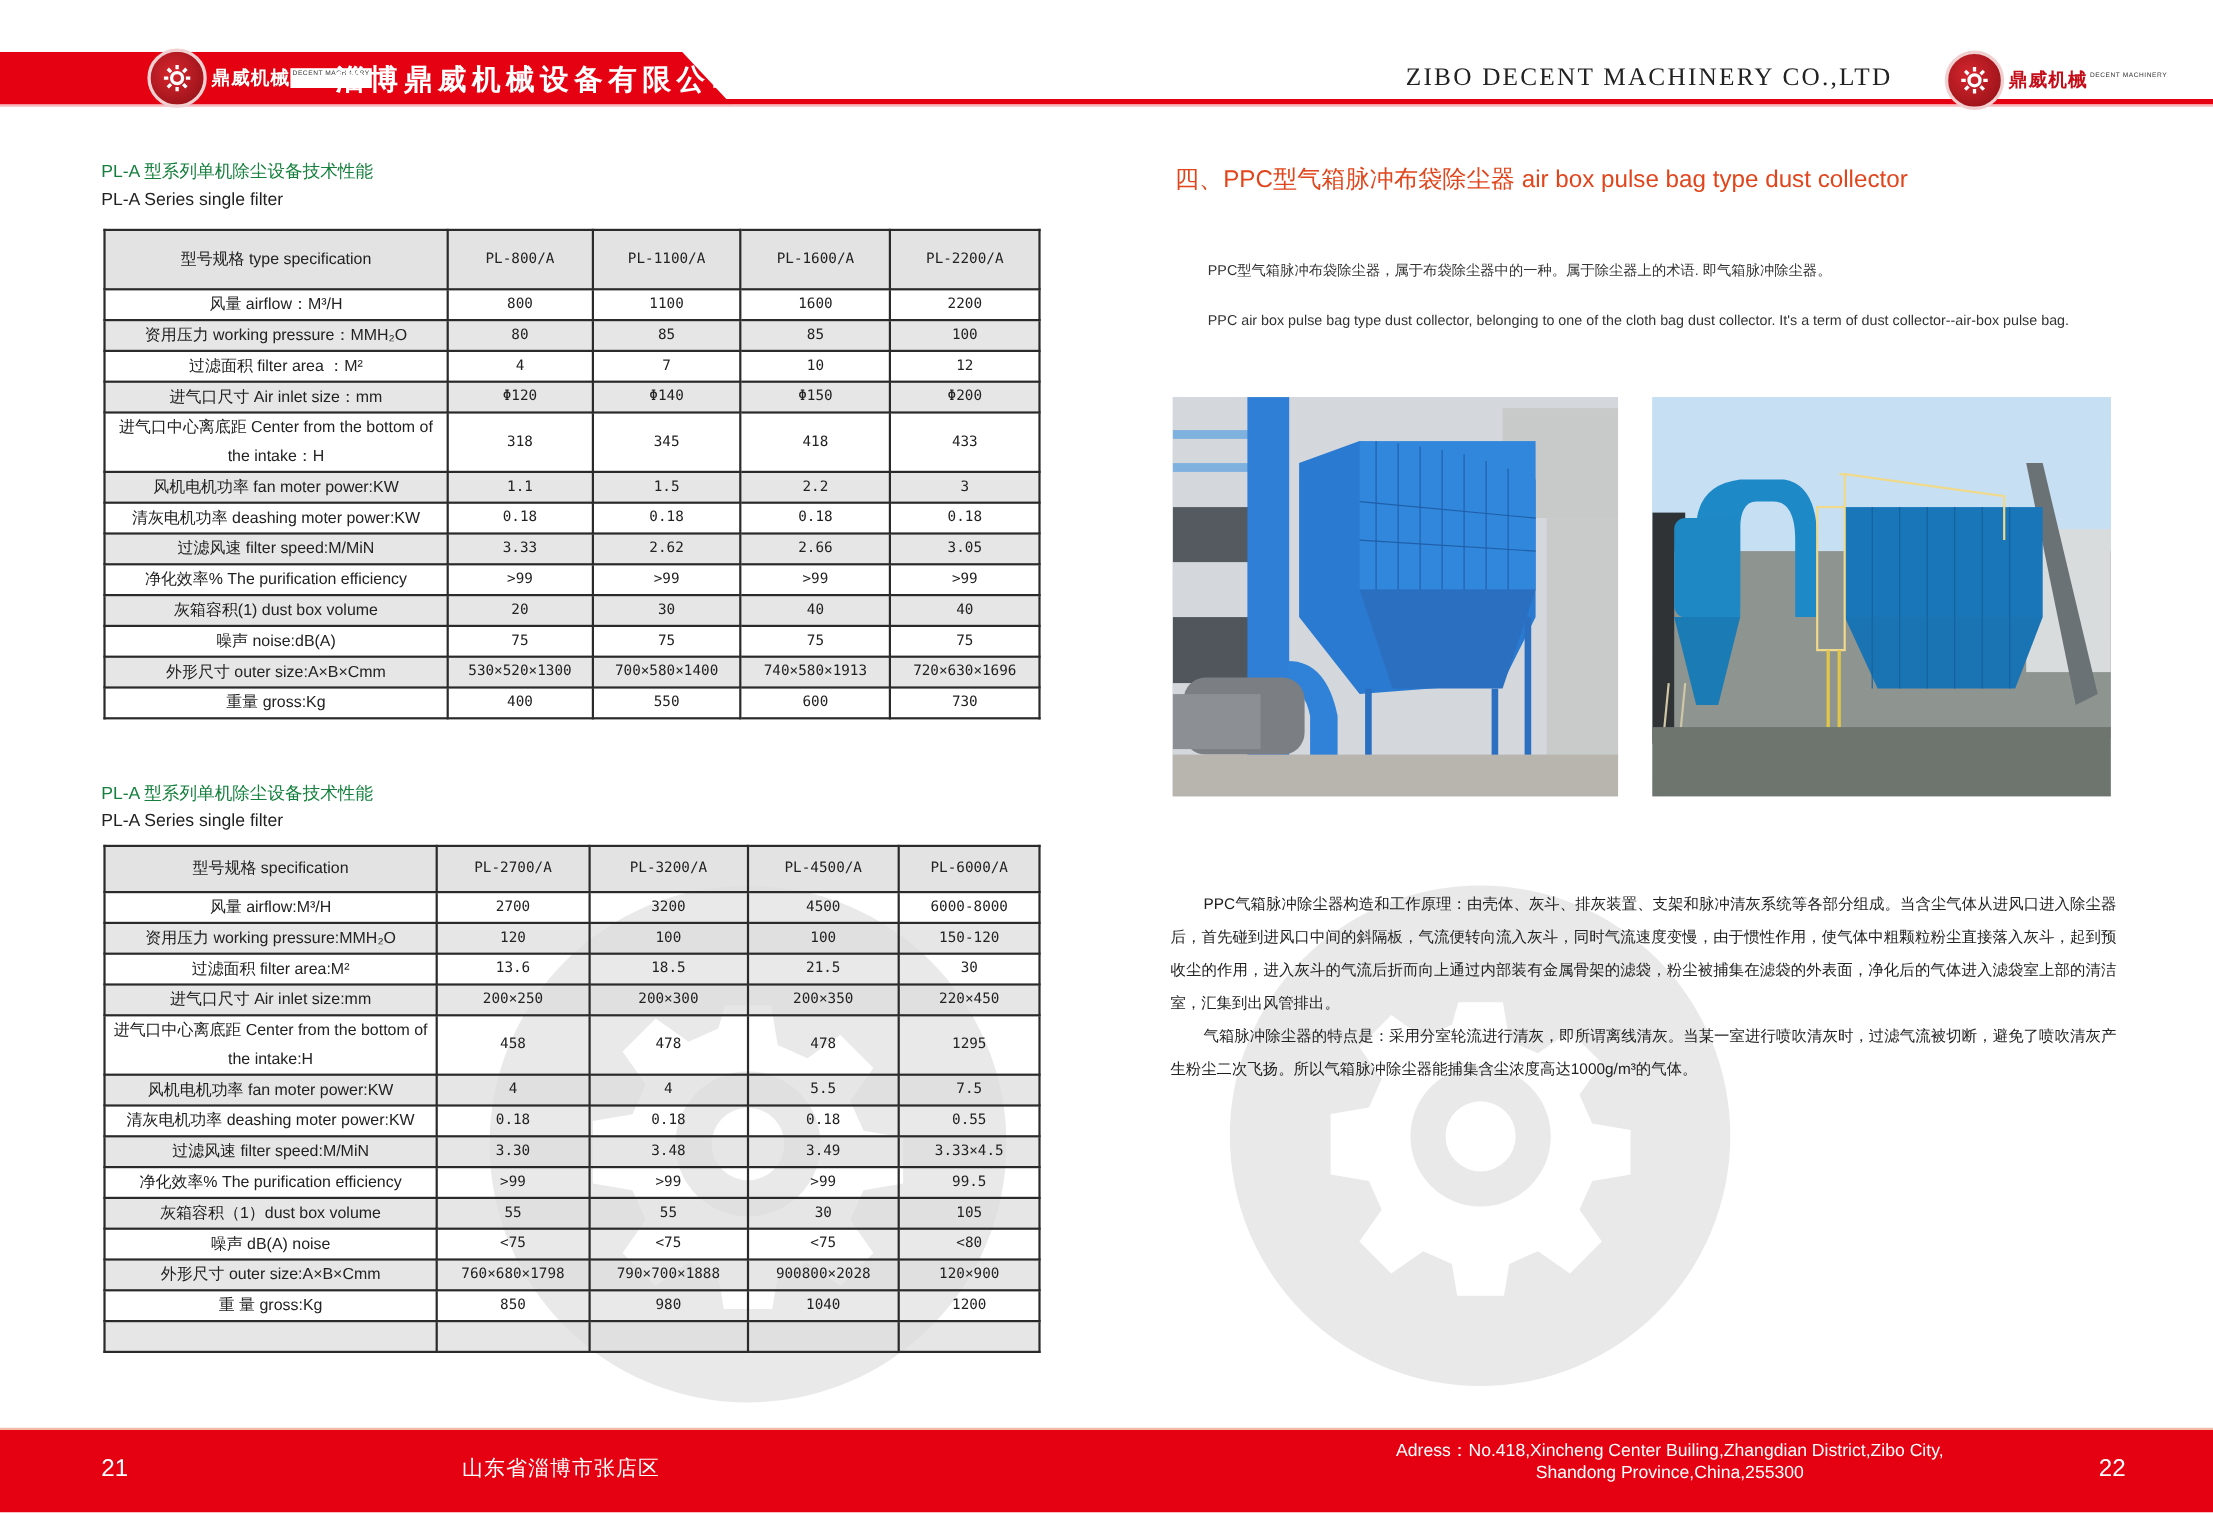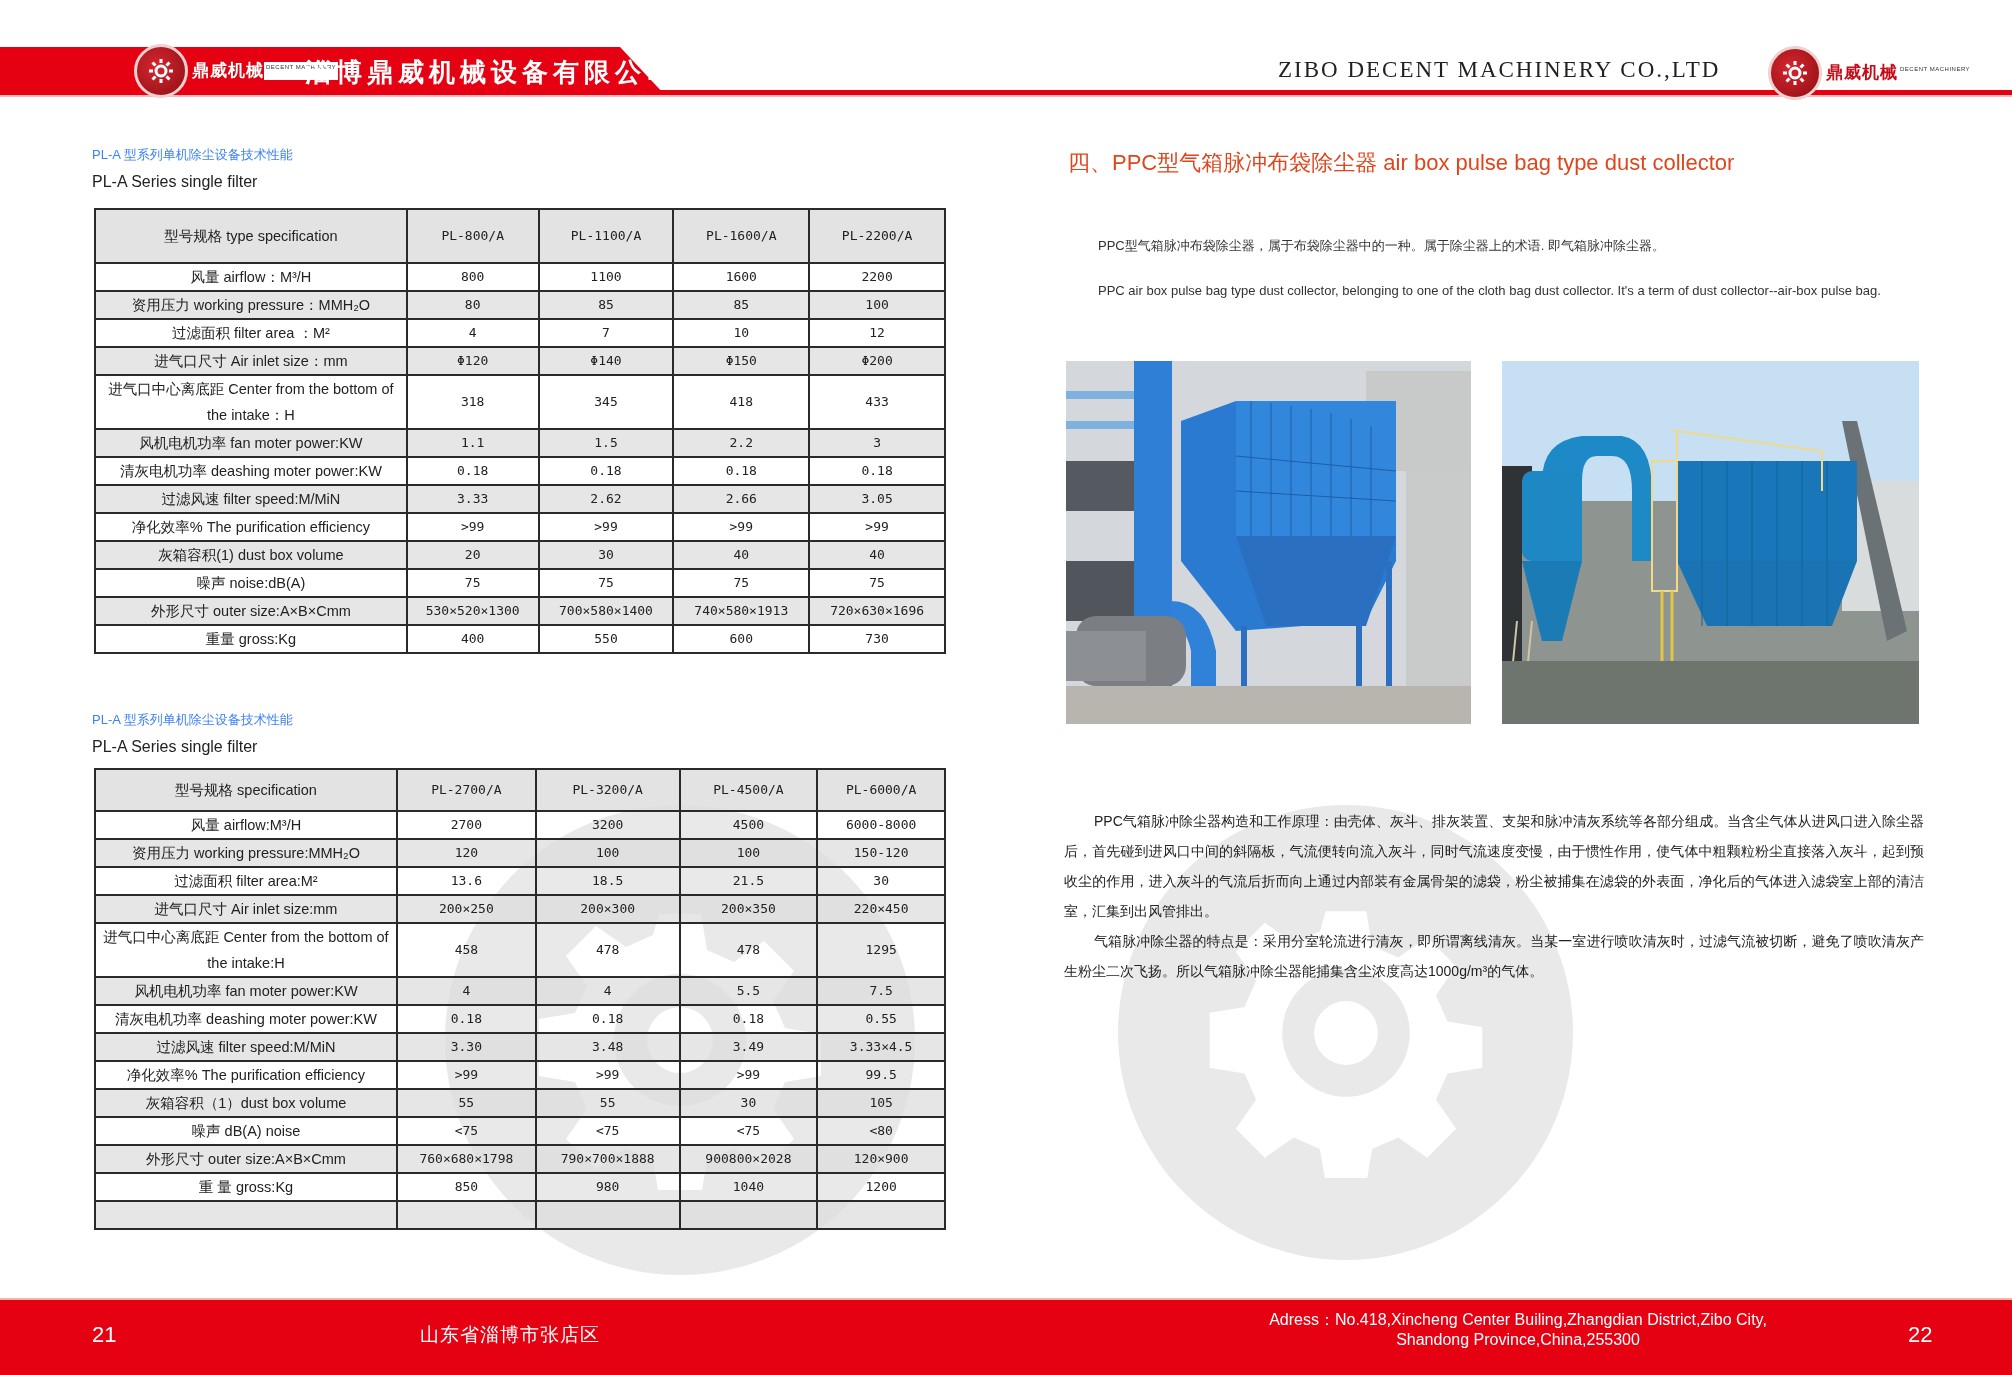--- a/index.html
+++ b/index.html
@@ -29,21 +29,21 @@
   .company-cn { position: absolute; left: 305px; top: 55px; font-size: 26px; font-weight: bold; color: #fff; letter-spacing: 5px; font-family: "DejaVu Sans", sans-serif; }
   .company-en { position: absolute; left: 1278px; top: 57px; font-family: "Liberation Serif", serif; font-size: 23px; letter-spacing: 2px; color: #222; }
 
   
   .watermark { position: absolute; border-radius: 50%; background: #e9e9e9; z-index: 0; }
   .wm-left { left: 445px; top: 805px; width: 470px; height: 470px; }
   .wm-right { left: 1118px; top: 805px; width: 455px; height: 455px; }
   .wm-gear { position: absolute; left: 50%; top: 50%; transform: translate(-50%, -50%); }
 
   
-  .sec-title { position: absolute; font-size: 13px; color: #3b82f6; z-index: 1; }
+  .sec-title { position: absolute; font-size: 16px; color: #15803d; z-index: 1; }
   .sec-sub { position: absolute; font-size: 16px; color: #222; z-index: 1; }
 
   
   table.spec { position: absolute; border-collapse: collapse; z-index: 1; font-size: 14px; }
   table.spec td { border: 2px solid #2a2a2a; text-align: center; vertical-align: middle; padding: 0 3px; line-height: 26px; }
   table.spec tr.alt td { background: rgba(220,220,220,0.72); }
   table.spec tr.hd td { background: rgba(222,222,222,0.85); }
   table.spec td.lbl { font-size: 14.5px; }
   table.spec td.val { font-family: "DejaVu Sans Mono", "Liberation Mono", monospace; font-size: 13px; color: #222; }
   table.spec tr.hd td.val { font-size: 13px; }

